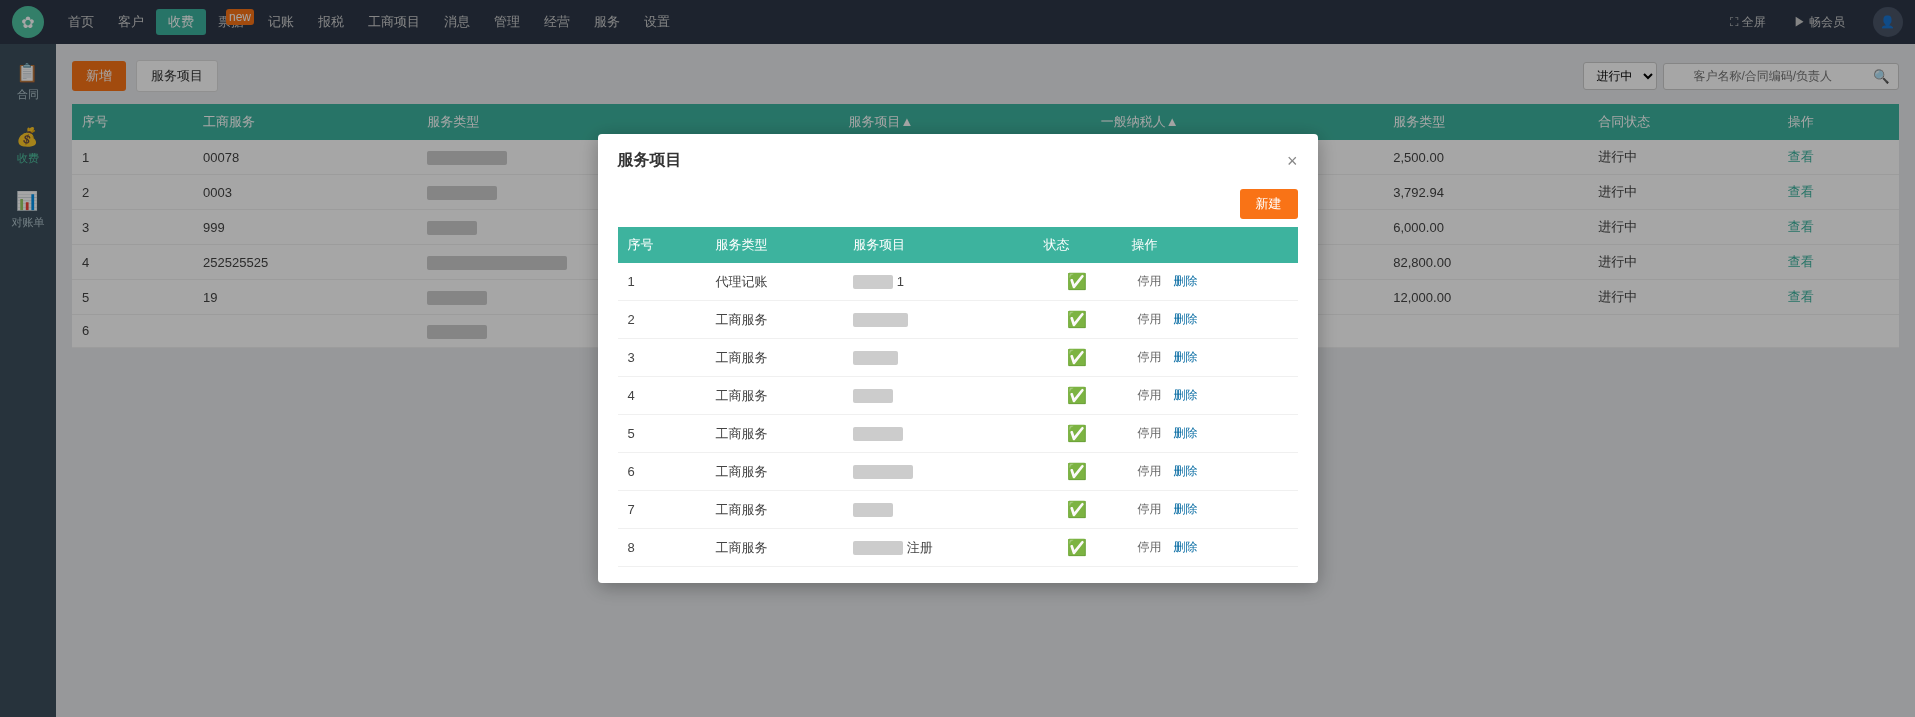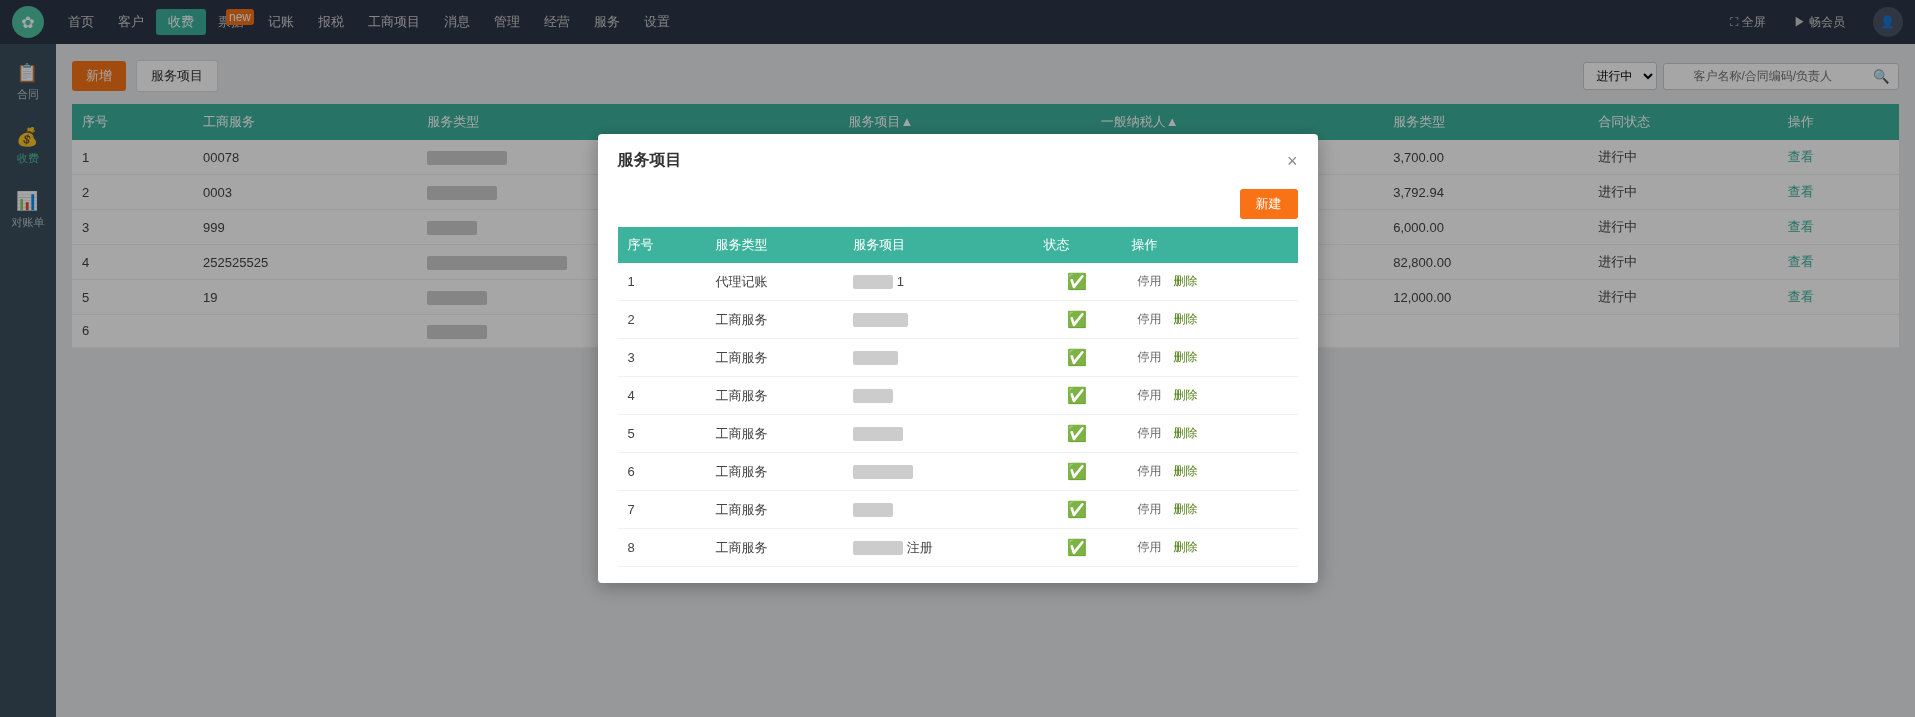--- a/index.html
+++ b/index.html
@@ -131,21 +131,21 @@
       padding: 9px 10px; text-align: left; font-weight: normal; font-size: 13px;
     }
     .modal-table tbody tr { border-bottom: 1px solid #f0f0f0; }
     .modal-table tbody td { padding: 8px 10px; font-size: 13px; color: #444; }
     .check-icon { color: #3db39e; font-size: 16px; }
     .btn-stop {
       color: #666; background: none; border: none; cursor: pointer; font-size: 12px;
       padding: 2px 6px;
     }
     .btn-delete {
-      color: #4d7c0f; background: none; border: none; cursor: pointer; font-size: 12px;
+      color: #0369a1; background: none; border: none; cursor: pointer; font-size: 12px;
       padding: 2px 6px;
     }
   </style>
 </head>
 <body>
 
 <nav class="top-nav">
   <div class="logo">
     <span>✿</span>
   </div>
@@ -215,21 +215,21 @@
             <th>操作</th>
           </tr>
         </thead>
         <tbody>
           <tr>
             <td>1</td>
             <td>00078</td>
             <td><span class="blurred-text" style="width: 80px;"></span></td>
             <td>小规模记账</td>
             <td>202305-202404</td>
-            <td>3,700.00</td>
+            <td>2,500.00</td>
             <td class="tag-status">进行中</td>
             <td><a class="action-link">查看</a></td>
           </tr>
           <tr>
             <td>2</td>
             <td>0003</td>
             <td><span class="blurred-text" style="width: 70px;"></span></td>
             <td>小规模记账</td>
             <td>202305-202404</td>
             <td>3,792.94</td>

